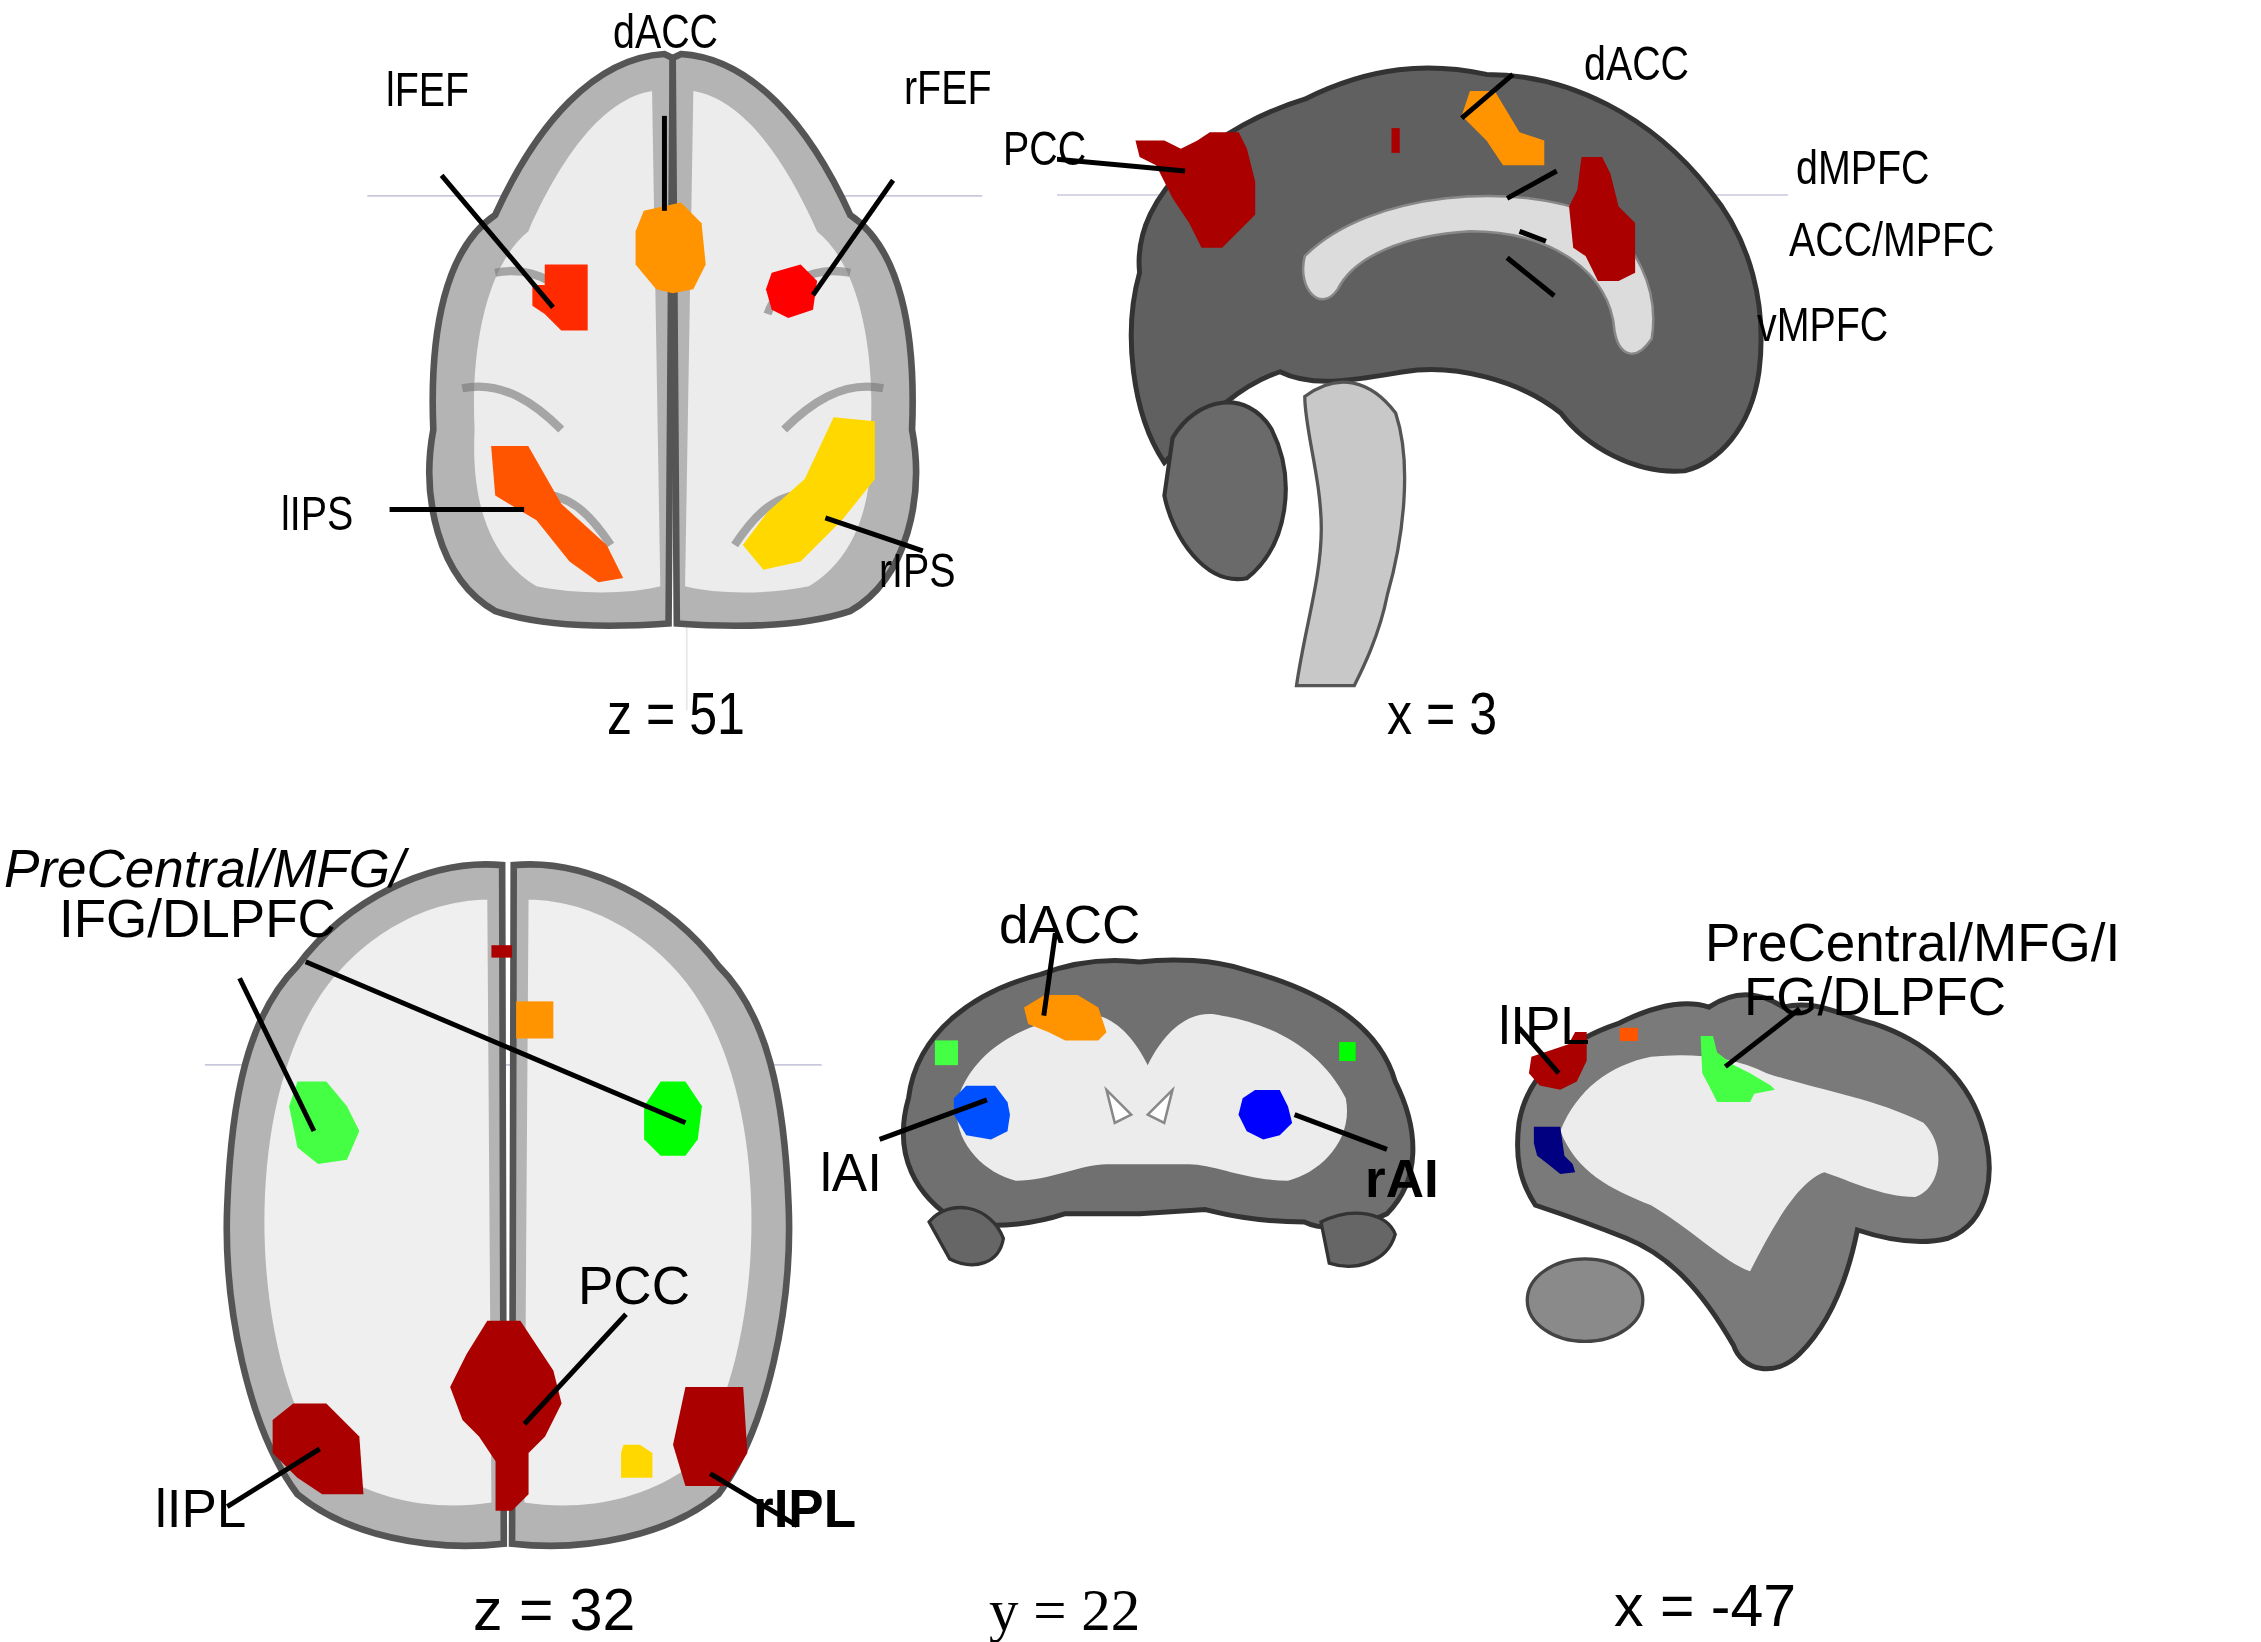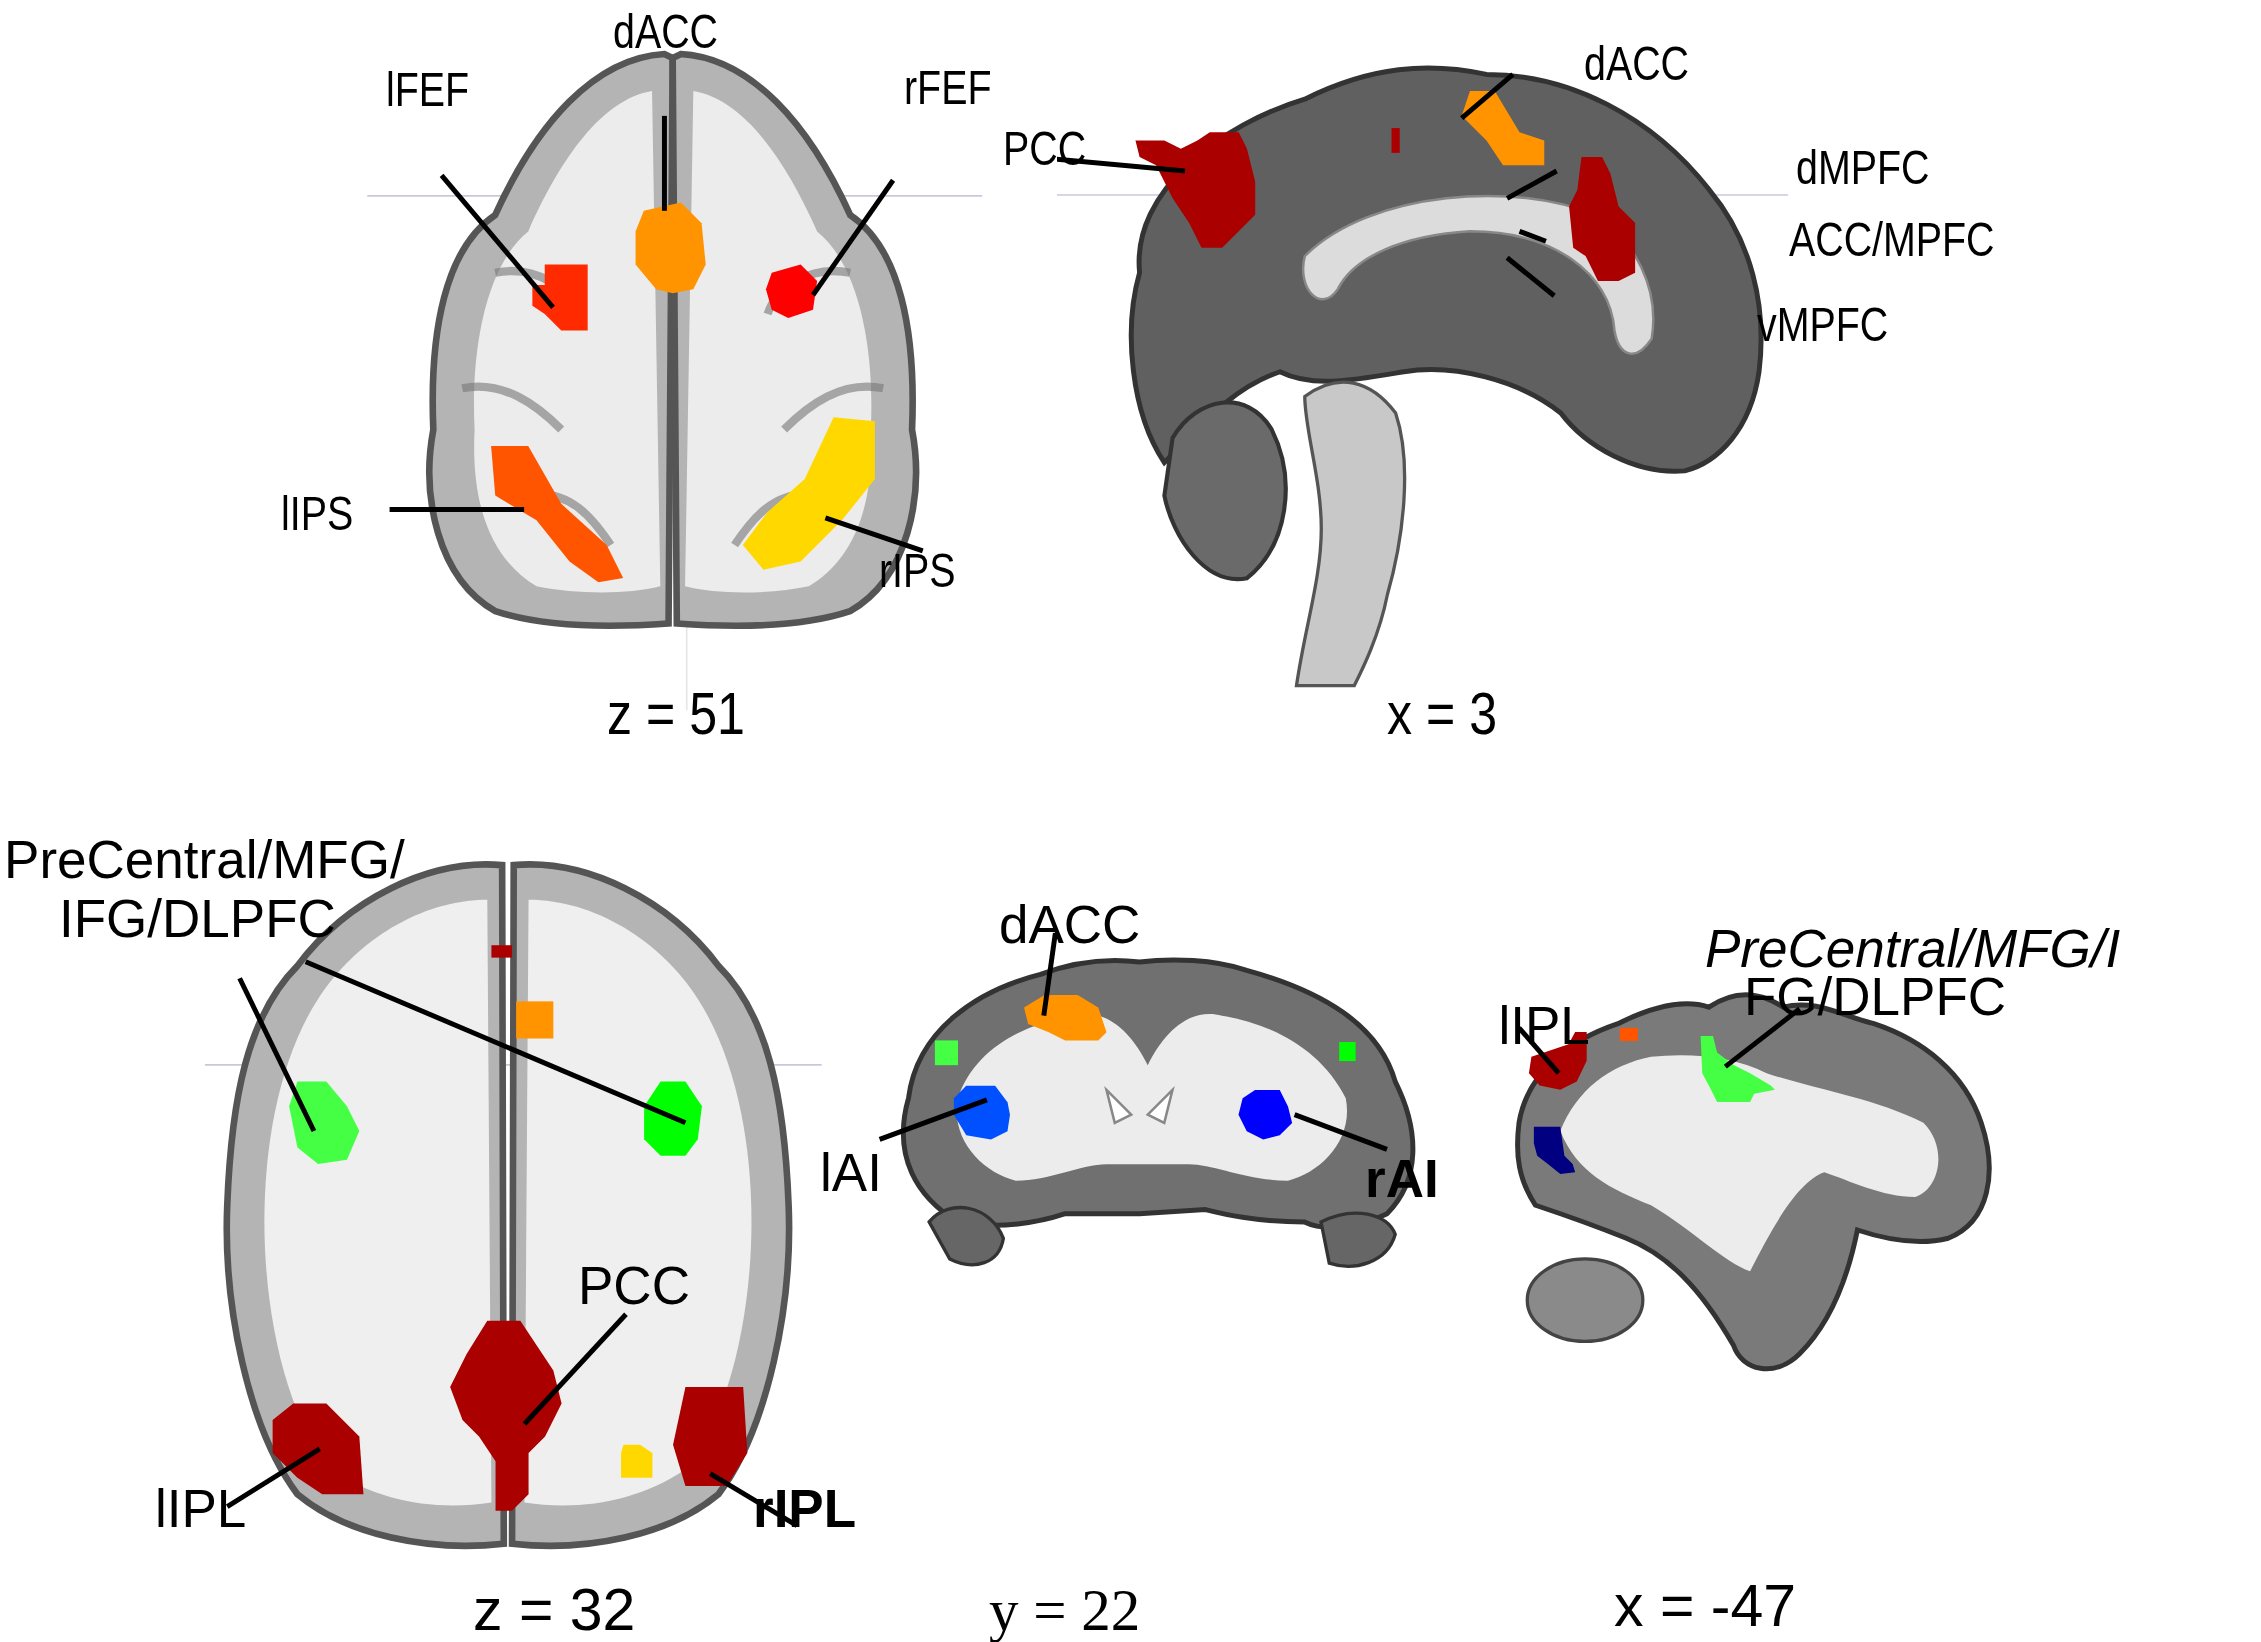--- a/index.html
+++ b/index.html
@@ -106,21 +106,21 @@
     <polygon points="755,770 775,770 790,780 790,810 752,810 752,780" fill="#ffd800"></polygon>
 
     <g stroke="#000" stroke-width="6">
       <line x1="290" y1="205" x2="380" y2="390"></line>
       <line x1="370" y1="185" x2="830" y2="380"></line>
       <line x1="758" y1="612" x2="635" y2="745"></line>
       <line x1="275" y1="845" x2="387" y2="775"></line>
       <line x1="965" y1="868" x2="860" y2="805"></line>
     </g>
   </svg>
-  <div class="lbl wide" style="left:4.1px;top:24px;">PreCentral/MFG/</div>
+  <div class="lbl wide" style="left:4.1px;top:33px;font-style:italic;">PreCentral/MFG/</div>
   <div class="lbl wide" style="left:59px;top:83px;">IFG/DLPFC</div>
   <div class="lbl wide" style="left:578px;top:450px;">PCC</div>
   <div class="lbl wide" style="left:155px;top:673px;">lIPL</div>
   <div class="lbl wide" style="left:753px;top:673px;font-weight:bold;">rIPL</div>
   <div class="coord" style="left:438px;top:772px;margin-left:35px;">z = 32</div>
 </div>
 
 <div class="panel" style="left:859px;top:867px;width:627px;height:775px;">
   <svg width="627" height="775" viewBox="0 0 760 939">
     <path d="M60,280 C70,200 140,150 220,130 C260,115 300,110 340,115 C380,110 430,112 470,125 C560,150 630,190 650,260 C680,320 680,380 640,420 C600,440 560,440 540,430 C480,430 440,420 420,415 L340,420 L250,420 C220,430 170,440 120,430 C70,400 40,350 60,280 Z" fill="#707070" stroke="#333" stroke-width="6"></path>
@@ -157,17 +157,17 @@
     <rect x="162" y="145" width="22" height="16" fill="#ff5500"></rect>
     <polygon points="260,155 275,155 280,175 300,190 320,200 345,215 350,220 325,225 320,235 280,235 270,215 262,200" fill="#44ff44"></polygon>
     <polygon points="58,265 90,265 95,300 105,310 108,320 90,322 75,310 62,300 58,285" fill="#000080"></polygon>
 
     <g stroke="#000" stroke-width="6">
       <line x1="40" y1="145" x2="88" y2="200"></line>
       <line x1="380" y1="122" x2="290" y2="192"></line>
     </g>
   </svg>
   <div class="lbl wide" style="left:12.4px;top:91px;">lIPL</div>
-  <div class="lbl wide" style="left:219px;top:14px;font-style:italic;">PreCentral/MFG/I</div>
+  <div class="lbl wide" style="left:219px;top:8px;">PreCentral/MFG/I</div>
   <div class="lbl wide" style="left:258px;top:62px;">FG/DLPFC</div>
   <div class="coord" style="left:128px;top:669px;text-align:right;">x = -47</div>
 </div>
 
 
 </body></html>

